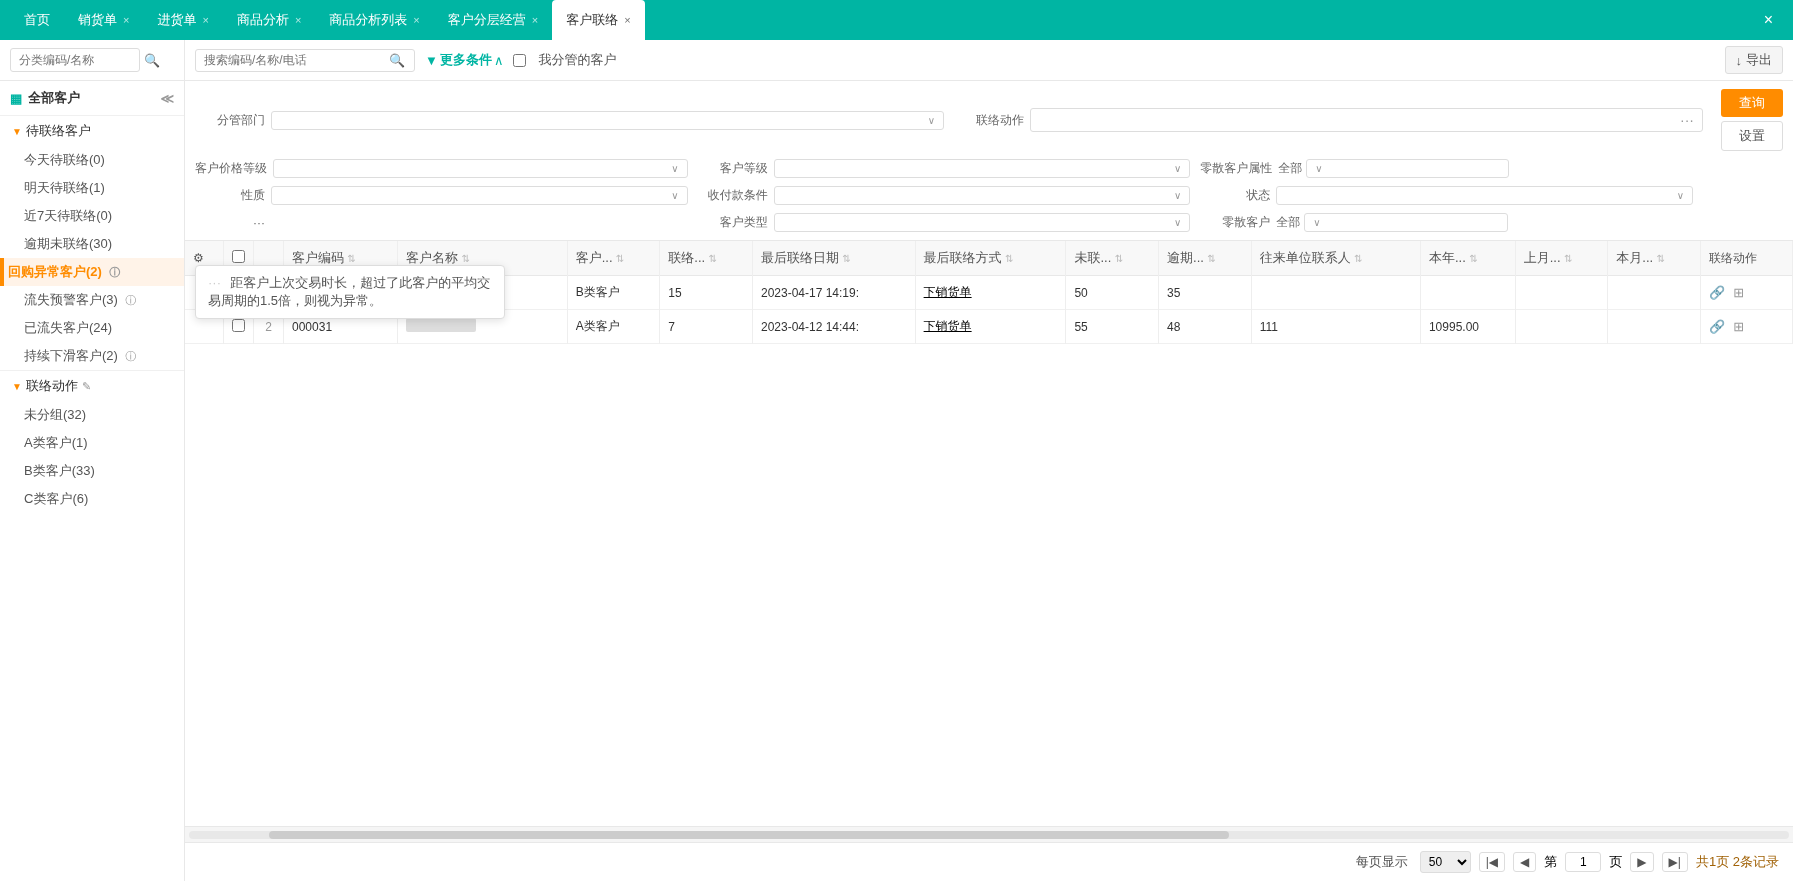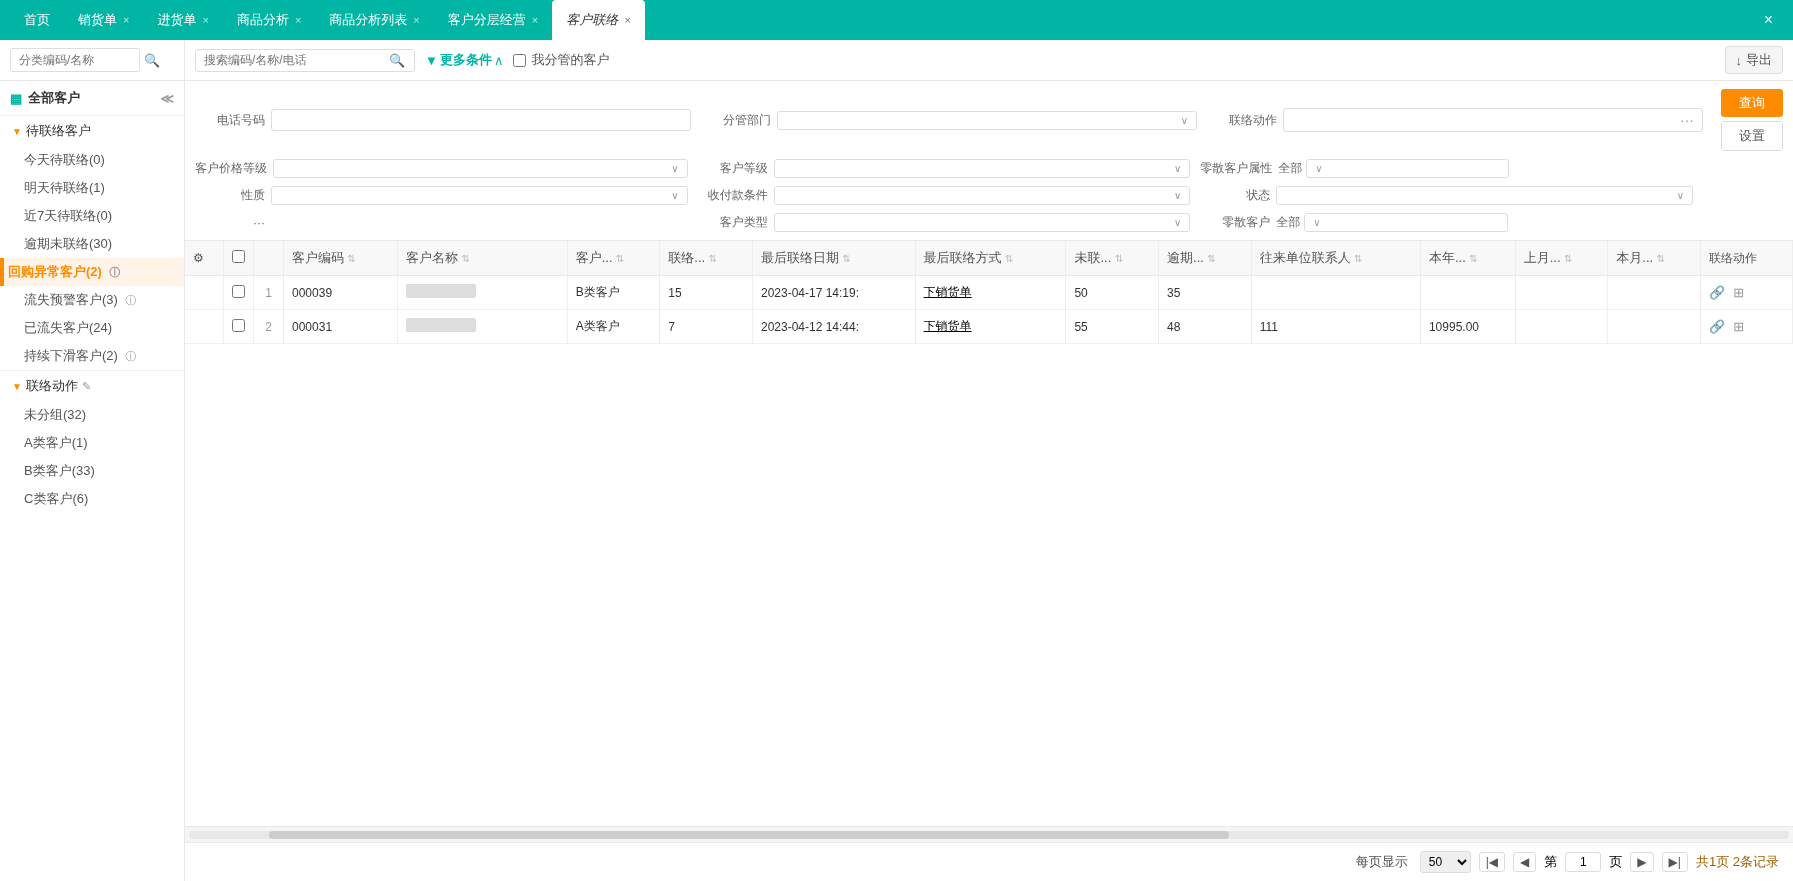--- a/index.html
+++ b/index.html
@@ -92,21 +92,21 @@
       padding: 3px 8px; width: 220px;
     }
     .toolbar .search-input-wrap input {
       border: none; outline: none; font-size: 12px; width: 185px;
     }
     .toolbar .search-icon { color: #00b5a3; cursor: pointer; }
     .toolbar .more-conditions {
       display: flex; align-items: center; color: #00b5a3; cursor: pointer; font-size: 12px;
     }
     .toolbar .my-customer {
-      display: flex; align-items: center; gap: 5px; font-size: 12px; color: #555; cursor: pointer;
+      display: flex; align-items: center; gap: 12px; font-size: 12px; color: #555; cursor: pointer;
     }
     .toolbar .export-btn {
       margin-left: auto; background: #f5f5f5; border: 1px solid #ddd;
       border-radius: 3px; padding: 4px 10px; cursor: pointer; font-size: 12px; color: #555;
       display: flex; align-items: center; gap: 4px;
     }
 
     
     .filter-area {
       background: white; border-bottom: 1px solid #e8e8e8; padding: 8px 10px;
@@ -220,21 +220,21 @@
     <span class="close-x">×</span>
   </div>
   <div class="nav-item">
     <span>商品分析列表</span>
     <span class="close-x">×</span>
   </div>
   <div class="nav-item">
     <span>客户分层经营</span>
     <span class="close-x">×</span>
   </div>
-  <div class="nav-item active" style="border-radius: 4px 4px 0 0; font-style: italic;">
+  <div class="nav-item active" style="border-radius: 4px 4px 0 0;">
     <span>客户联络</span>
     <span class="close-x">×</span>
   </div>
   <span class="close-window">×</span>
 </div>
 
 <div class="main-layout">
 
   <div class="sidebar">
     <div class="sidebar-search">
@@ -296,20 +296,24 @@
     <div class="sidebar-item">
       <span>B类客户(33)</span>
     </div>
     <div class="sidebar-item">
       <span>C类客户(6)</span>
     </div>
   </div>
 
   <div class="content" style="position:relative;">
 
+    <div class="tooltip-popup">
+      <span class="dots">···</span>
+      <span>距客户上次交易时长，超过了此客户的平均交易周期的1.5倍，则视为异常。</span>
+    </div>
 
     <div class="toolbar">
       <div class="search-input-wrap">
         <input type="text" placeholder="搜索编码/名称/电话" style="">
         <span class="search-icon">🔍</span>
       </div>
       <div class="more-conditions">
         <span>▼</span>
         <span style="margin-left:2px;font-weight:bold;">更多条件</span>
         <span style="margin-left:2px;">∧</span>
@@ -320,26 +324,20 @@
       </div>
       <div class="export-btn">
         <span>↓</span>
         <span>导出</span>
       </div>
     </div>
 
     <div class="filter-area">
 
       <div class="filter-row">
-        <div class="filter-cell" style="flex:2">
-          <span class="label">电话号码</span>
-          <div class="input-wrap">
-            <input type="text" style="">
-          </div>
-        </div>
         <div class="filter-cell" style="flex:2">
           <span class="label">分管部门</span>
           <div class="select-wrap">
             <span></span>
             <span class="chevron-down">∨</span>
           </div>
         </div>
         <div class="filter-cell" style="flex:2">
           <span class="label">联络动作</span>
           <div class="select-wrap">

